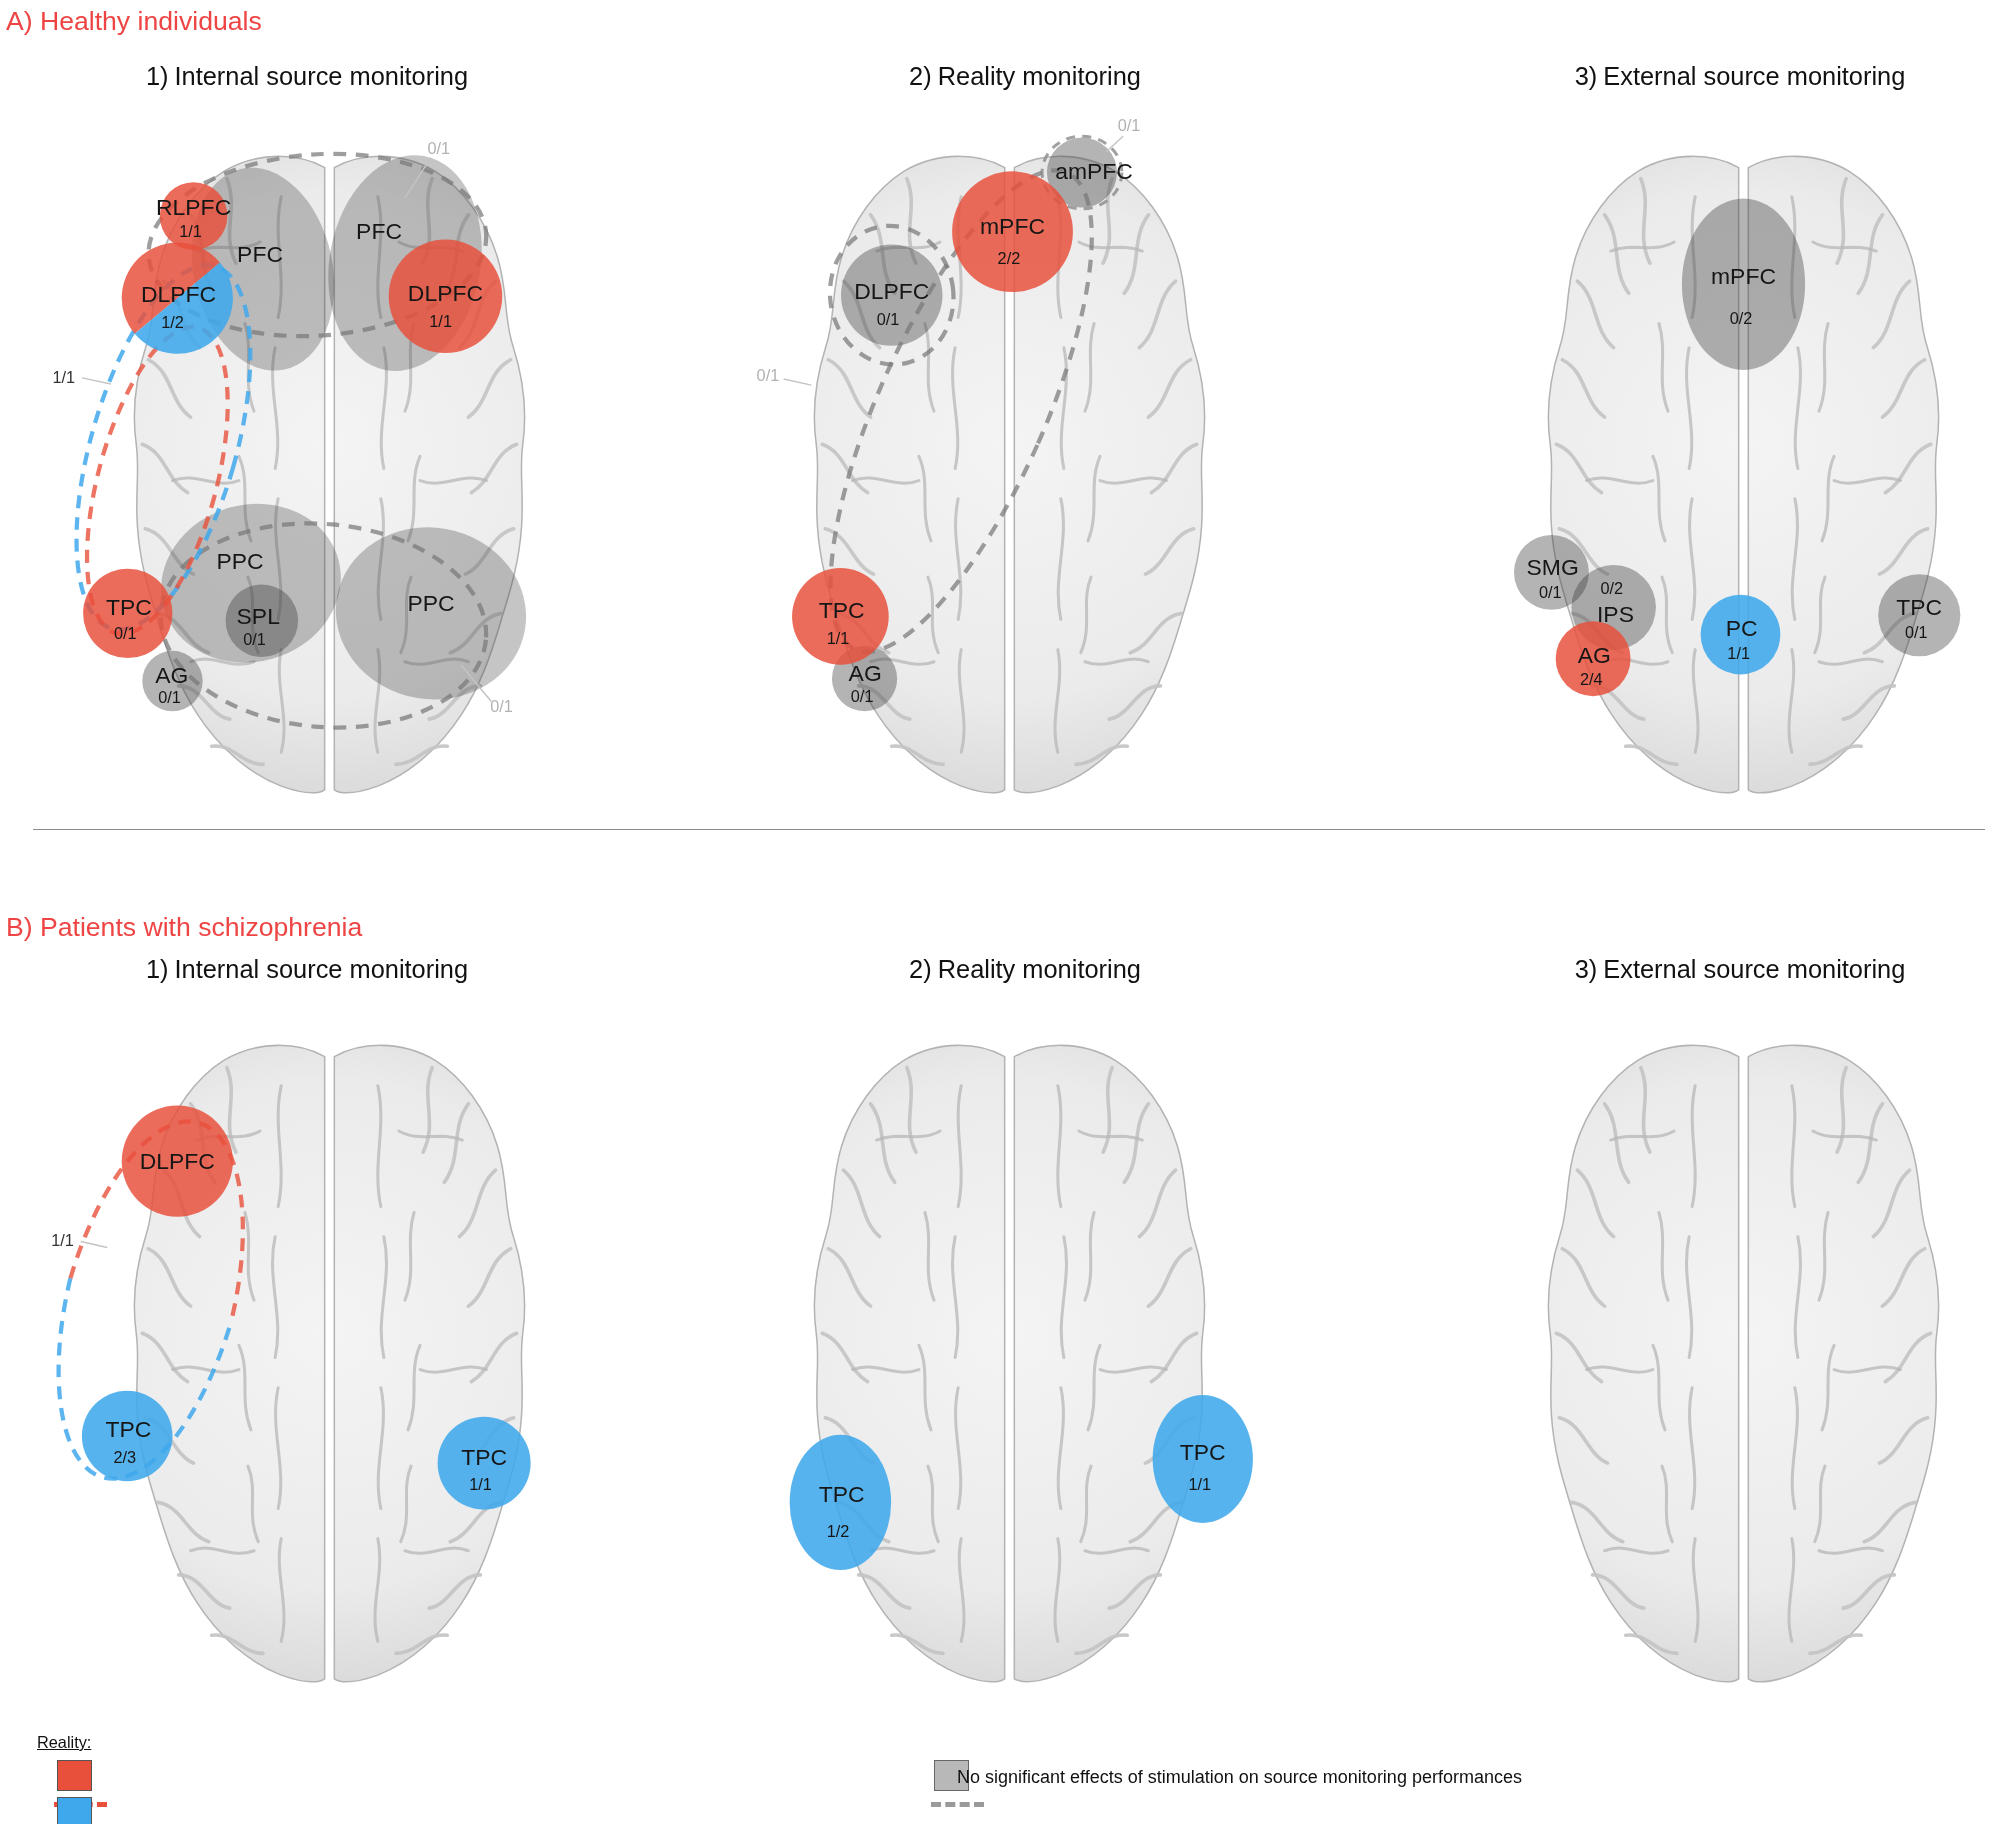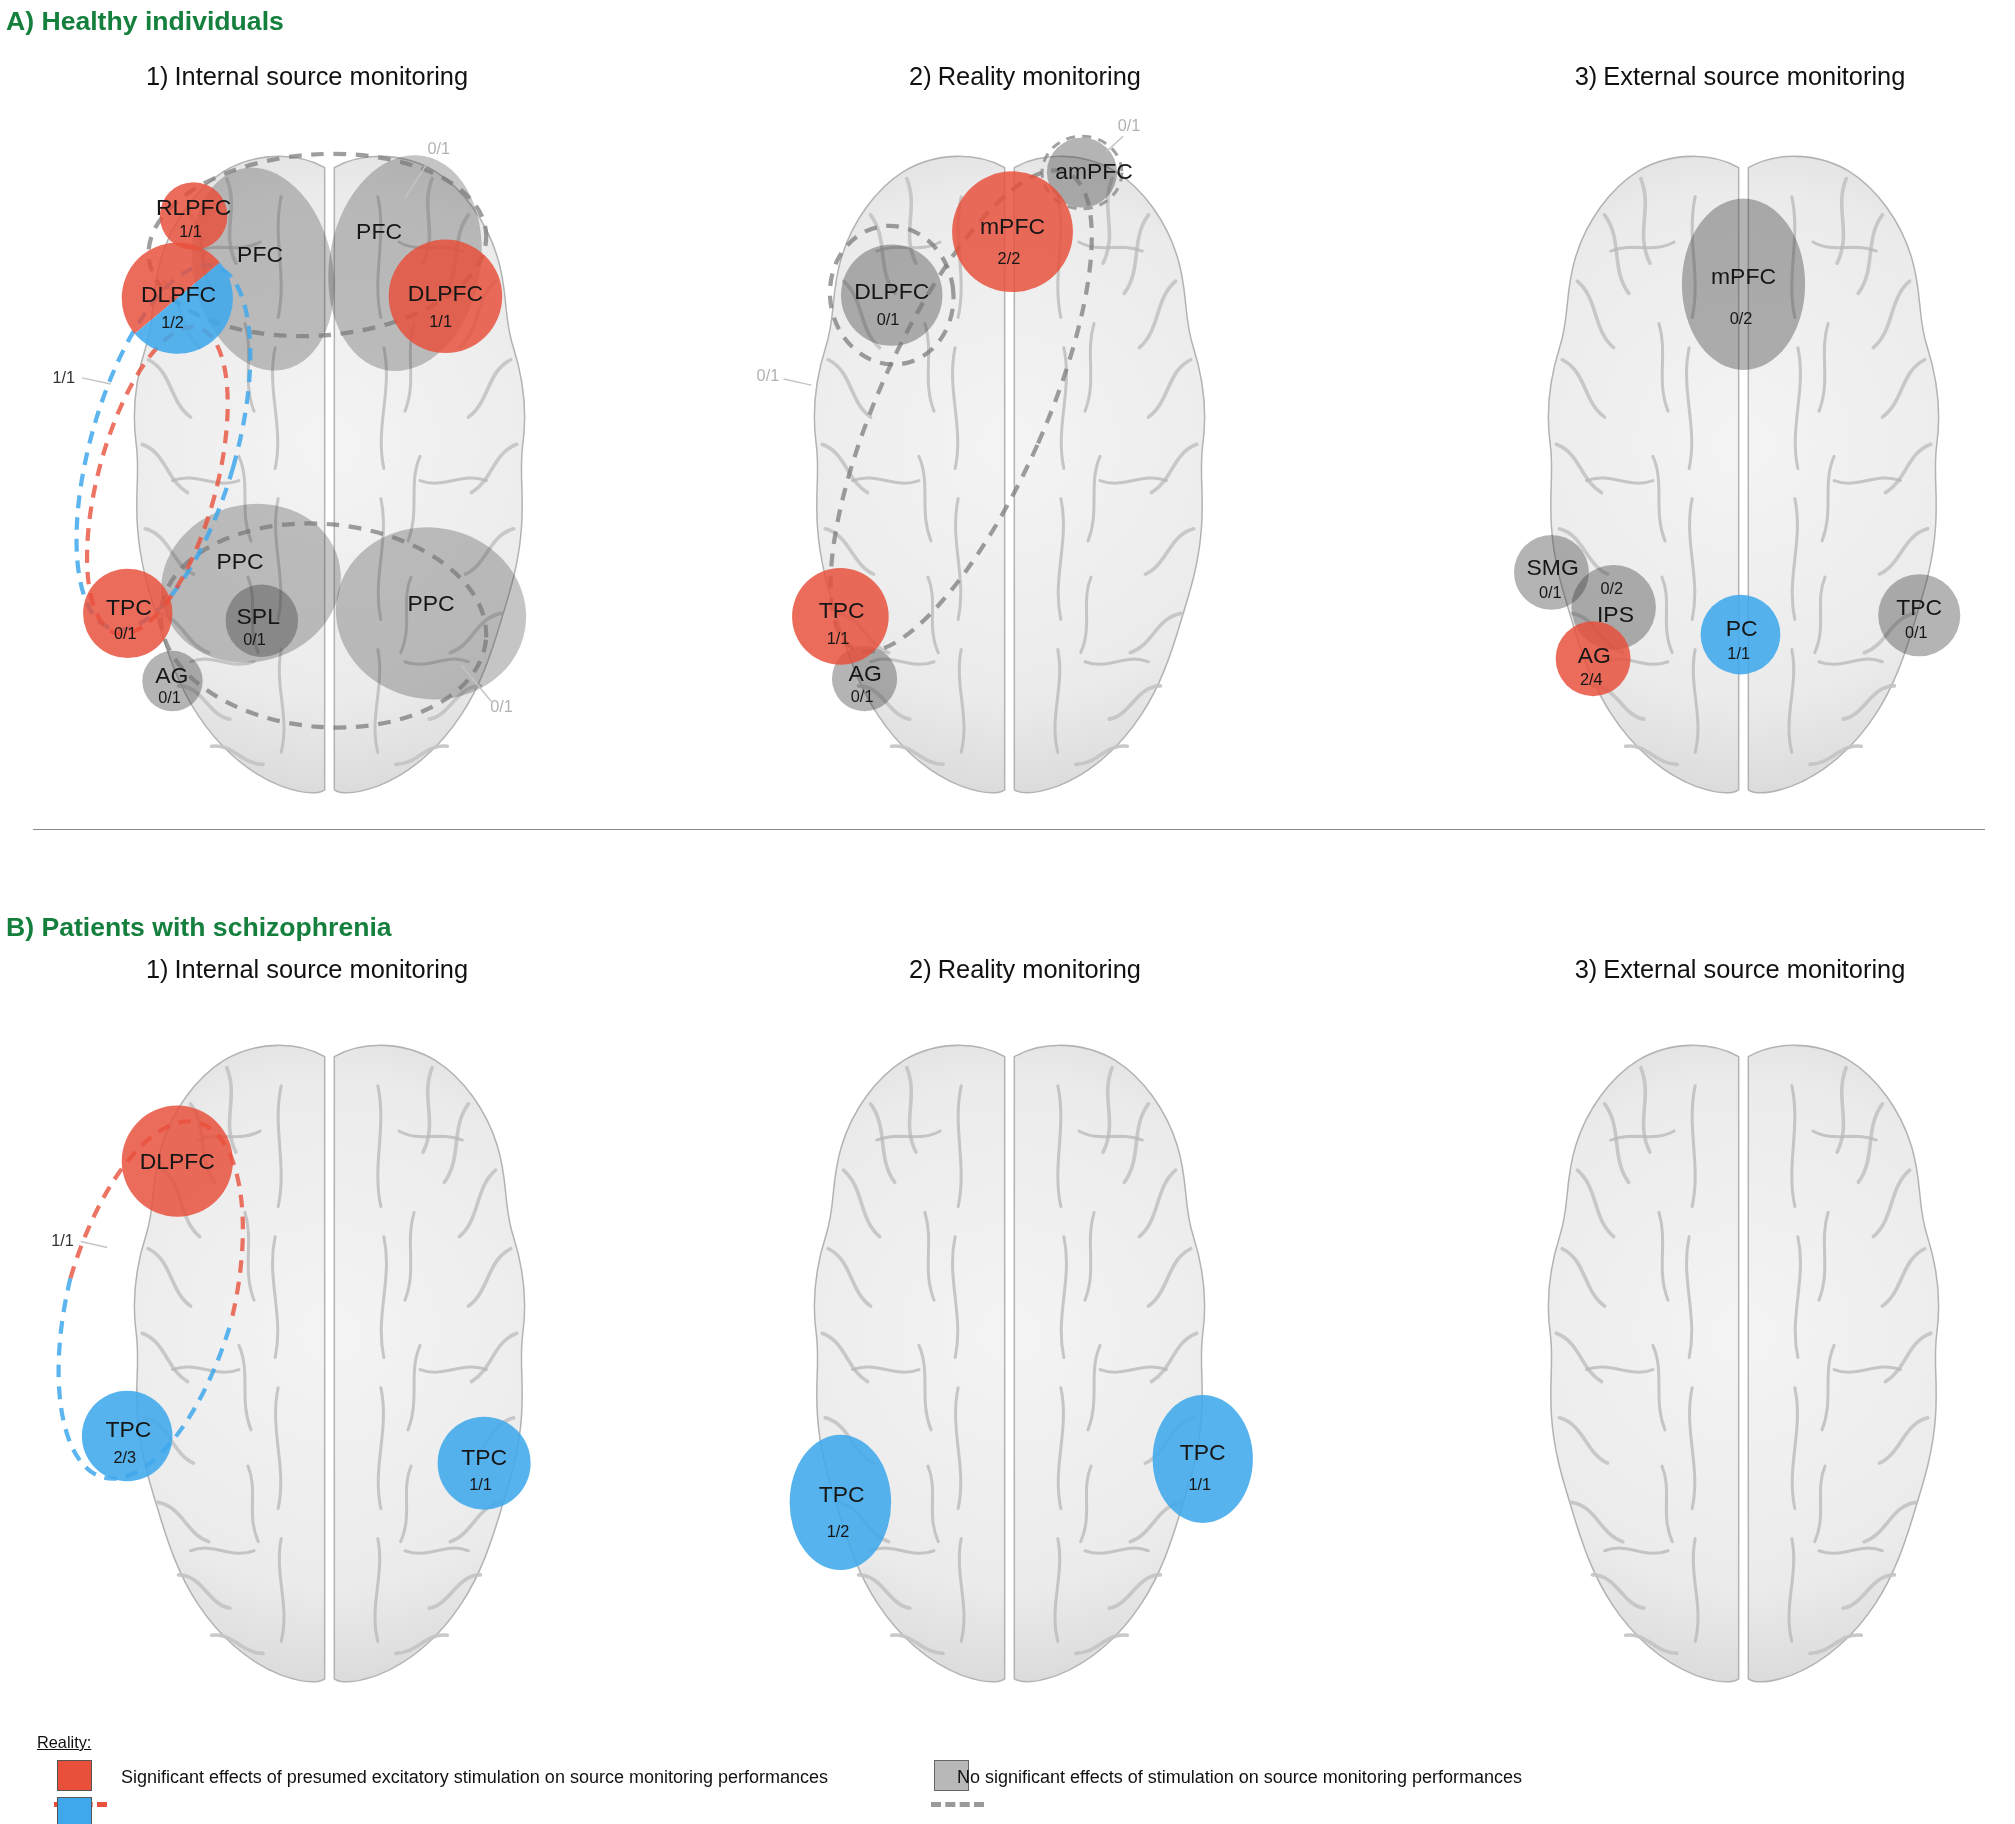--- a/index.html
+++ b/index.html
@@ -1,17 +1,17 @@
 <!DOCTYPE html>
 <html style="font-size:9.7px"><head>
 <meta charset="utf-8">
 <style>
   html,body{margin:0;padding:0;background:#fff;font-family:"Liberation Sans",sans-serif;}
   #figure{position:relative;width:2015px;height:1825px;background:#ffffff;overflow:hidden;}
-  .section-heading{position:absolute;font-size:26.6px;font-weight:bold;color:#15803d;white-space:nowrap;}
+  .section-heading{position:absolute;font-size:26.6px;font-weight:normal;color:#ef4444;white-space:nowrap;}
   .panel-title{position:absolute;font-size:25.4px;color:#111;transform:translateX(-50%);white-space:nowrap;}
   .panel-title .tnum{font-style:normal;margin-right:6px;}
   .panel-title .tname{}
   .panel{position:absolute;width:459px;height:665px;}
   .panel svg{position:absolute;left:0;top:0;overflow:visible;}
   svg text{font-family:"Liberation Sans",sans-serif;}
   .rlabel{font-size:38px;fill:#161616;text-anchor:middle;font-weight:500;}
   .rvalue{font-size:27px;fill:#161616;text-anchor:middle;}
   .gval{font-size:27px;fill:#b2b2b2;text-anchor:middle;}
   .dval{font-size:27px;fill:#333;text-anchor:middle;}
@@ -244,21 +244,20 @@
   <div class="panel" style="left:1514px;top:1031px">
     <svg viewBox="0 0 760 1100" width="459" height="665">
         <use href="#brain-shape"></use>
       </svg>
   </div>
 
   <div class="legend-heading" style="left:37px;top:1733px">Reality:</div>
 
   <div class="lg-swatch" style="left:57px;top:1760px;background:#e8503c"></div>
   <div class="lg-dash" style="left:54px;top:1802px;border-top:5.4px dashed #e8503c"></div>
-  <div class="lg-text" style="left:121px;top:1767px">Significant effects of presumed excitatory stimulation on source monitoring performances</div>
 
   <div class="lg-swatch" style="left:57px;top:1797px;background:#3fa8ec"></div>
 
 
   <div class="lg-swatch" style="left:934px;top:1760px;background:#b8b8b8;border-color:#666"></div>
   <div class="lg-dash" style="left:931px;top:1802px;border-top:5.4px dashed #9a9a9a"></div>
   <div class="lg-text" style="left:957px;top:1767px">No significant effects of stimulation on source monitoring performances</div>
 
 </div>
 

